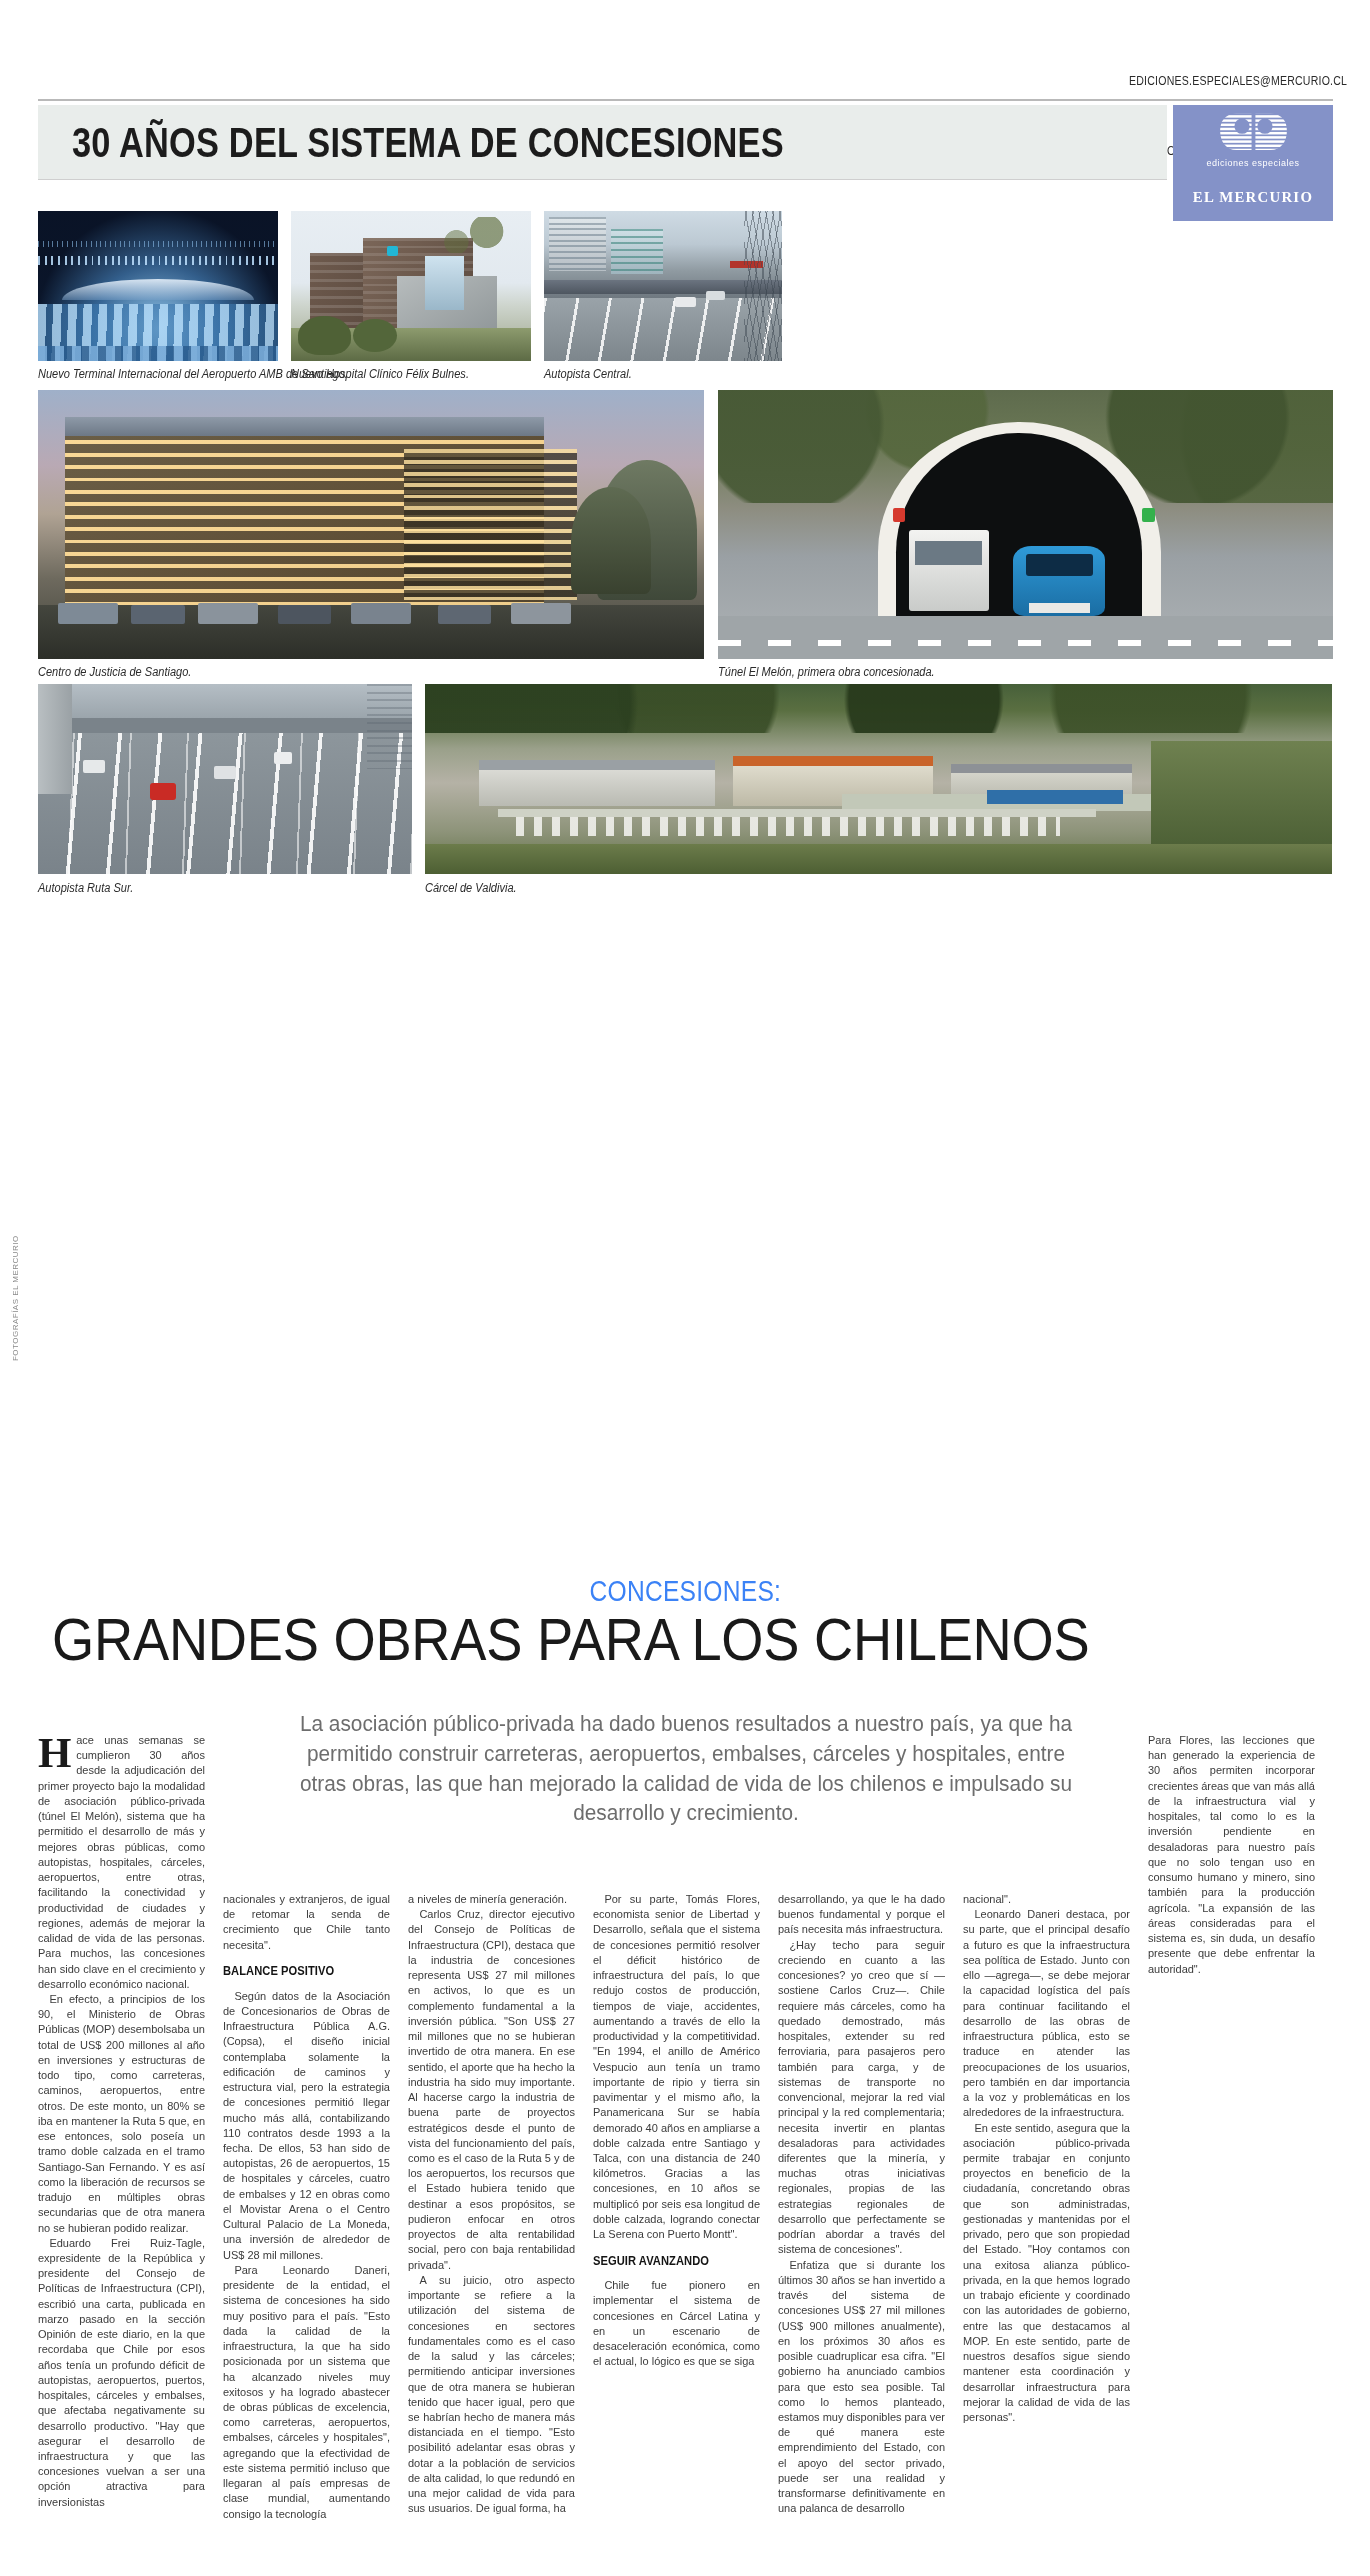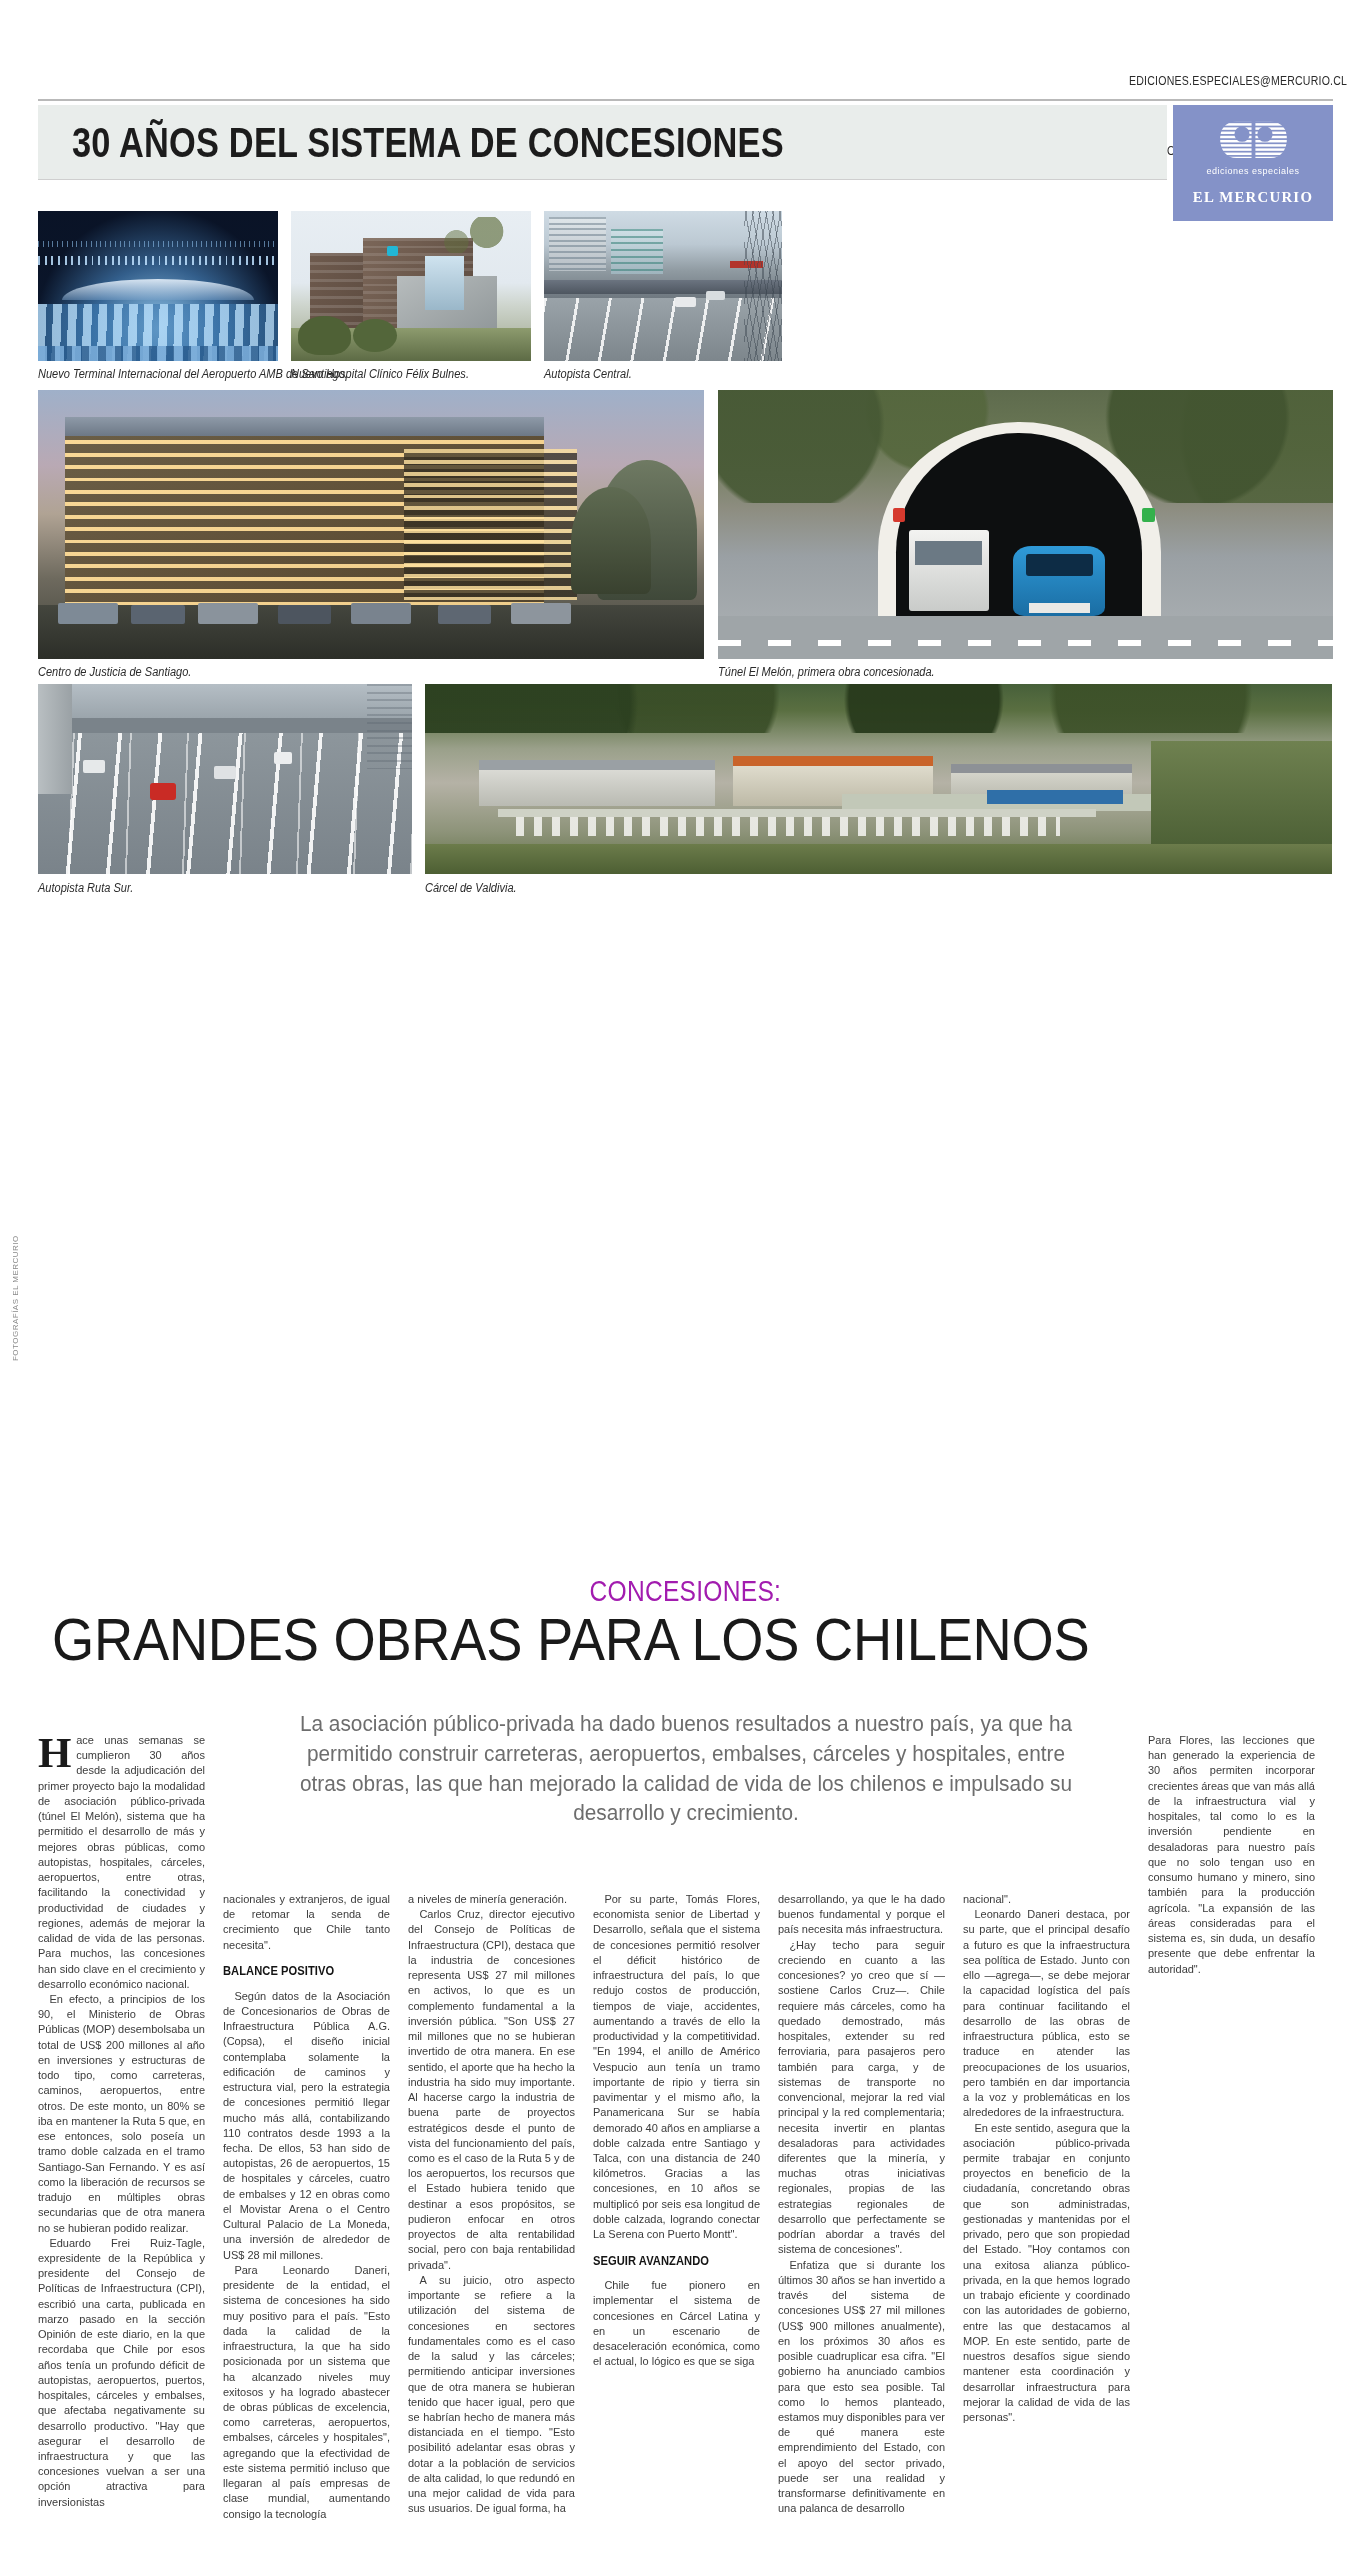--- a/index.html
+++ b/index.html
@@ -72,21 +72,21 @@
     align-items: center; justify-content: flex-end;
     padding-bottom: 15.2px;
   }
   .logo-mark {
     width: 69px; height: 42px;
     position: relative; margin-bottom: 5.7px;
   }
   .logo-mark svg { display: block; width: 69px; height: 42px; }
   .logo-sub {
     font-size: 9px; color: #ffffff;
-    letter-spacing: .055em; margin-bottom: 13px;
+    letter-spacing: .055em; margin-bottom: 21px;
     font-family: "Liberation Sans", sans-serif;
   }
   .logo-name {
     font-size: 14.8px; color: #ffffff; font-weight: bold;
     letter-spacing: .085em;
     font-family: "Liberation Serif", serif;
   }
 
   
   .photos { position: absolute; left: 38px; top: 0; width: 1295px; }
@@ -116,21 +116,21 @@
     letter-spacing: .06em;
     color: #8a8a8a;
     white-space: nowrap;
     font-family: "Liberation Sans", sans-serif;
   }
 
   
   .kicker {
     position: absolute; left: 0; top: 1575px; width: 1371px;
     text-align: center;
-    font-size: 28.6px; color: #a21caf;
+    font-size: 28.6px; color: #3b82f6;
     letter-spacing: .01em;
     font-family: "Liberation Sans", sans-serif;
   }
   .kicker span { display: inline-block; transform: scaleX(.86); }
 
   .headline {
     position: absolute; left: 0; top: 1611px; width: 1142px;
     text-align: center;
     font-size: 59px; font-weight: normal;
     color: #1a1a1a; letter-spacing: -.005em;

